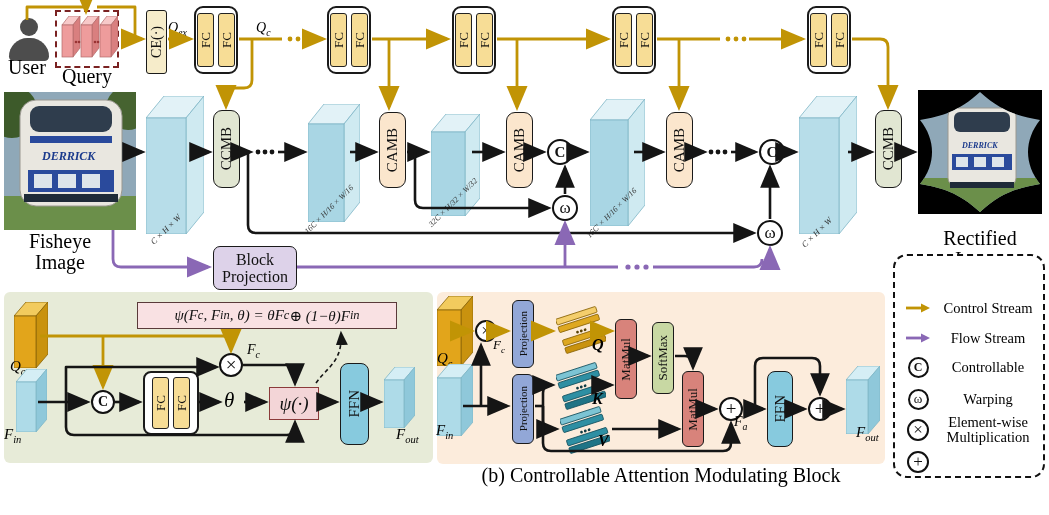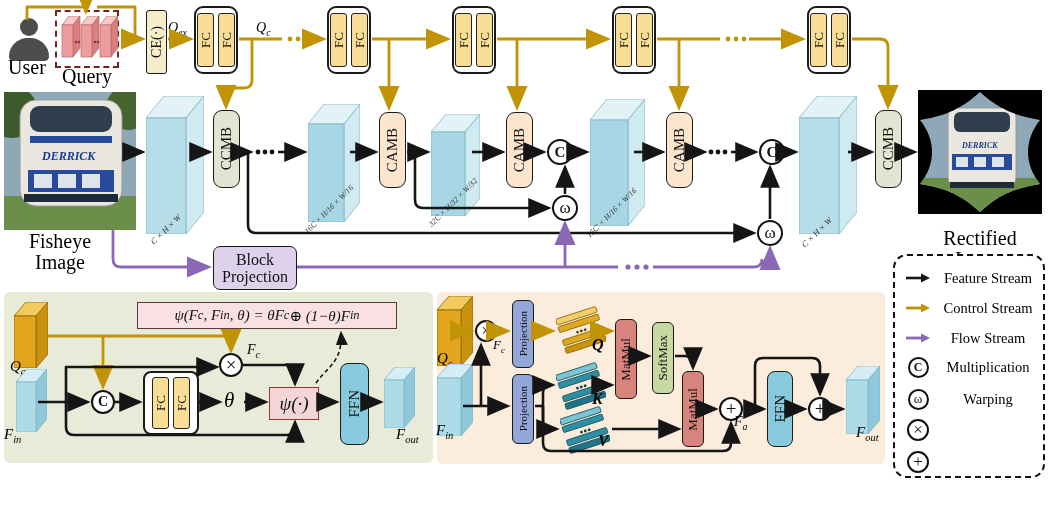--- a/index.html
+++ b/index.html
@@ -415,31 +415,23 @@
     </div>
 
   <svg class="abs" style="left:846px;top:366px;" width="34" height="68">
     <polygon points="0,14 22,14 34,0 12,0" fill="#D5EEF5" stroke="#7fb6c6" stroke-width="0.8"></polygon>
     <polygon points="22,14 34,0 34,54 22,68" fill="#8FC8DA" stroke="#7fb6c6" stroke-width="0.8"></polygon>
     <rect x="0" y="14" width="22" height="54" fill="#AEDBE8" stroke="#7fb6c6" stroke-width="0.8"></rect>
   </svg>
   <span class="mlabel" style="left:856px;top:424px;font-size:15px;">
     <span>F</span><sub>out</sub></span>
 
+  <div class="caption" style="left:437px;top:464px;width:448px;">(b) Controllable Attention Modulating Block</div>
 
   <div id="legend">
-    <div class="lgrow" style="top:8px;height:28px;">
-      <span class="lgicon">
-        <svg width="26" height="10">
-            <line x1="1" y1="5" x2="17" y2="5" stroke="#151515" stroke-width="2.6"></line>
-            <polygon points="16,0.5 25,5 16,9.5" fill="#151515"></polygon>
-          </svg>
-        </span>
-      <span class="lglabel">Feature Stream</span>
-    </div>
     <div class="lgrow" style="top:38px;height:28px;">
       <span class="lgicon">
         <svg width="26" height="10">
             <line x1="1" y1="5" x2="17" y2="5" stroke="#C19405" stroke-width="2.8"></line>
             <polygon points="16,0.5 25,5 16,9.5" fill="#C19405"></polygon>
           </svg>
         </span>
       <span class="lglabel">Control Stream</span>
     </div>
     <div class="lgrow" style="top:68px;height:28px;">
@@ -448,32 +440,33 @@
             <line x1="1" y1="5" x2="17" y2="5" stroke="#8A68B5" stroke-width="2.8"></line>
             <polygon points="16,0.5 25,5 16,9.5" fill="#8A68B5"></polygon>
           </svg>
         </span>
       <span class="lglabel">Flow Stream</span>
     </div>
     <div class="lgrow" style="top:96px;height:30px;">
       <span class="lgicon">
         <span class="lgcirc" style="width:21px;height:21px;font-size:12px;font-weight:bold;">C</span>
         </span>
-      <span class="lglabel">Multiplication</span>
+      <span class="lglabel">Controllable</span>
     </div>
     <div class="lgrow" style="top:128px;height:30px;">
       <span class="lgicon">
         <span class="lgcirc" style="width:21px;height:21px;font-size:13px;">ω</span>
         </span>
       <span class="lglabel">Warping</span>
     </div>
     <div class="lgrow" style="top:158px;height:32px;">
       <span class="lgicon">
         <span class="lgcirc" style="width:22px;height:22px;font-size:17px;">×</span>
         </span>
+      <span class="lglabel">Element-wise Multiplication</span>
     </div>
     <div class="lgrow" style="top:190px;height:32px;">
       <span class="lgicon">
         <span class="lgcirc" style="width:22px;height:22px;font-size:17px;">+</span>
         </span>
     </div>
   </div>
 
   <svg class="abs" width="1049" height="515" style="left:0;top:0;pointer-events:none;">
     <defs>

